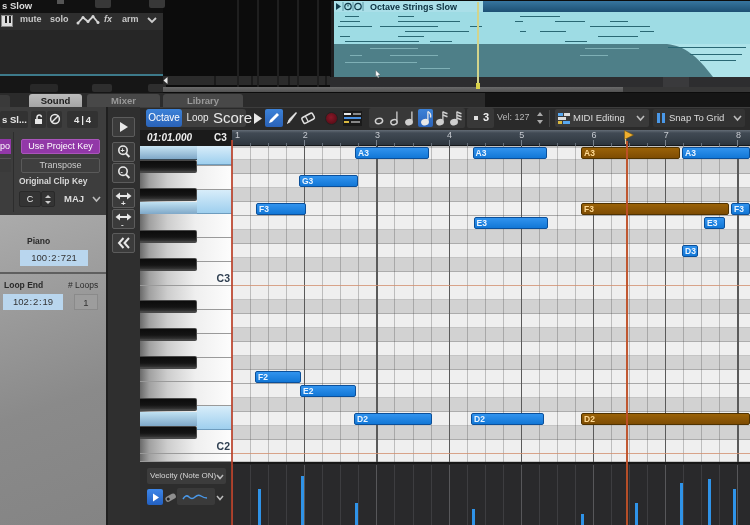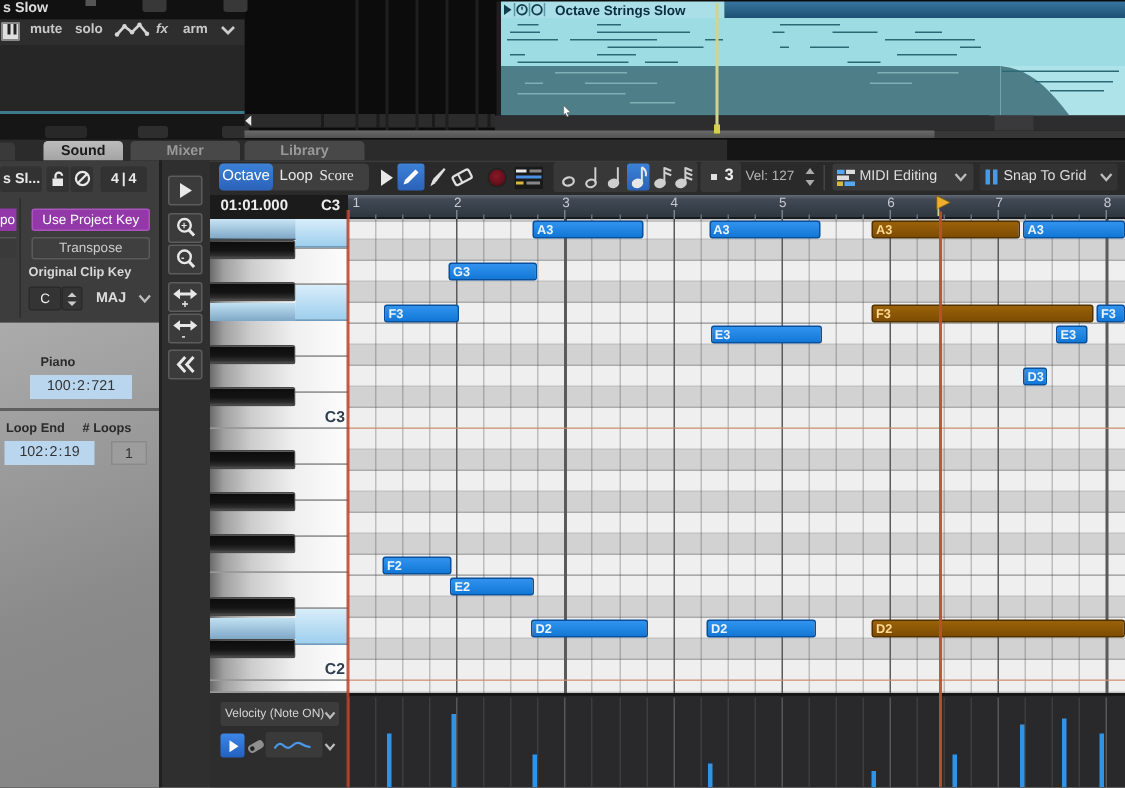--- a/index.html
+++ b/index.html
@@ -117,21 +117,21 @@
 <div style="left:0;top:93px;width:485px;height:14px;background:#2b2b2b;"></div>
 <div style="left:485px;top:93px;width:265px;height:14px;background:#151515;"></div>
 <div style="left:0px;top:95px;width:10px;height:12px;background:#3a3a3a;border-radius:0 3px 0 0;"></div>
 <div style="left:29px;top:94px;width:53px;height:13px;background:linear-gradient(#bcbcbc,#a4a4a4);border-radius:3px 3px 0 0;color:#1a1a1a;font-size:9.5px;font-weight:bold;text-align:center;line-height:13px;">Sound</div>
 <div style="left:87px;top:94px;width:73px;height:13px;background:#484848;border-radius:3px 3px 0 0;color:#999;font-size:9.5px;font-weight:bold;text-align:center;line-height:13px;">Mixer</div>
 <div style="left:163px;top:94px;width:80px;height:13px;background:#484848;border-radius:3px 3px 0 0;color:#999;font-size:9.5px;font-weight:bold;text-align:center;line-height:13px;">Library</div>
 <div style="left:140px;top:107px;width:610px;height:23px;background:#2a2a2a;border-top:1px solid #3c3c3c;"></div>
 <div style="left:146px;top:109px;width:100px;height:18px;background:#3f3f3f;border-radius:3px;"></div>
 <div style="left:146px;top:109px;width:36px;height:18px;background:linear-gradient(#3c82d8,#2a62b8);border-radius:3px;color:#fff;font-size:10px;text-align:center;line-height:18px;">Octave</div>
 <div style="left:182px;top:109px;width:31px;height:18px;color:#e8e8e8;font-size:10px;text-align:center;line-height:18px;">Loop</div>
-<div style="left:213px;top:109px;width:33px;height:18px;color:#e8e8e8;font-size:10px;line-height:18px;font-family:Liberation Serif, serif;">Score</div>
+<div style="left:213px;top:109px;width:33px;height:18px;color:#e8e8e8;font-size:15px;line-height:18px;">Score</div>
 <svg style="position:absolute;left:253px;top:112px;" width="10" height="13" viewBox="0 0 10 13">
       <polygon points="1,1 9,6.5 1,12" fill="#e8e8e8"></polygon>
     </svg>
 <div style="left:265px;top:109px;width:18px;height:18px;background:linear-gradient(#3c82d8,#2a62b8);border-radius:2px;"></div>
 <svg style="position:absolute;left:267px;top:111px;" width="14" height="14" viewBox="0 0 14 14">
       <path d="M2,12 L3,9 L10,2 L12,4 L5,11 Z" fill="#fff"></path>
     </svg>
 <svg style="position:absolute;left:285px;top:110px;" width="14" height="16" viewBox="0 0 14 16">
       <path d="M2,14 L4,9 L11,2 L12,3 L6,11 Z" fill="#e0e0e0"></path>
       <path d="M2,14 L3.5,10 L5.5,12 Z" fill="#e0e0e0"></path>
@@ -237,21 +237,21 @@
     </svg>
 <div class="t" style="left:64px;top:191px;width:28px;height:16px;color:#ddd;font-size:9.5px;font-weight:bold;line-height:16px;">MAJ</div>
 <svg style="position:absolute;left:92px;top:196px;" width="9" height="7" viewBox="0 0 9 7">
       <polyline points="1,1 4.5,5 8,1" fill="none" stroke="#bbb" stroke-width="1.6"></polyline>
     </svg>
 <div style="left:0;top:215px;width:106px;height:310px;background:linear-gradient(160deg,#ababab,#8a8a8a 60%,#848484);"></div>
 <div class="t" style="left:27px;top:236px;width:60px;height:12px;color:#2a2a2a;font-size:8.5px;font-weight:bold;">Piano</div>
 <div style="left:20px;top:250px;width:68px;height:16px;background:#b9d6ee;color:#333;font-size:9.5px;text-align:center;line-height:16px;">100 : 2 : 721</div>
 <div style="left:0;top:272px;width:106px;height:1.5px;background:#5f5f5f;"></div>
 <div class="t" style="left:4px;top:280px;width:50px;height:12px;color:#2a2a2a;font-size:8.5px;font-weight:bold;">Loop End</div>
-<div class="t" style="left:55px;top:280px;width:40px;height:12px;color:#2a2a2a;font-size:8.5px;font-weight:bold;"># Loops</div>
+<div class="t" style="left:68px;top:280px;width:40px;height:12px;color:#2a2a2a;font-size:8.5px;font-weight:normal;"># Loops</div>
 <div style="left:3px;top:294px;width:60px;height:16px;background:#b9d6ee;color:#333;font-size:9.5px;text-align:center;line-height:16px;">102 : 2 : 19</div>
 <div style="left:74px;top:294px;width:24px;height:16px;background:#9d9d9d;border:1px solid #8a8a8a;color:#333;font-size:9.5px;text-align:center;line-height:15px;">1</div>
 <div style="left:106px;top:107px;width:34px;height:418px;background:#2f2f2f;border-left:2px solid #1f1f1f;"></div>
 <div style="left:112px;top:117px;width:23px;height:20px;background:#3b3b3b;border:1px solid #5c5c5c;border-radius:2px;"></div>
 <svg style="position:absolute;left:119px;top:121px;" width="10" height="12" viewBox="0 0 10 12">
       <polygon points="1,1 9,6 1,11" fill="#e8e8e8"></polygon>
     </svg>
 <div style="left:112px;top:142px;width:23px;height:20px;background:#3b3b3b;border:1px solid #5c5c5c;border-radius:2px;"></div>
 <svg style="position:absolute;left:116px;top:144px;" width="16" height="16" viewBox="0 0 16 16">
       <circle cx="7" cy="6.2" r="4.2" fill="none" stroke="#e8e8e8" stroke-width="1.6"></circle>
@@ -276,21 +276,21 @@
       <line x1="3" y1="6" x2="14" y2="6" stroke="#e8e8e8" stroke-width="2"></line>
       <polygon points="0.5,6 5,2.5 5,9.5" fill="#e8e8e8"></polygon>
       <polygon points="16.5,6 12,2.5 12,9.5" fill="#e8e8e8"></polygon>
       <text x="6" y="15.5" font-size="8" font-weight="bold" fill="#e8e8e8" font-family="Liberation Sans">-</text>
     </svg>
 <div style="left:112px;top:233px;width:23px;height:20px;background:#3b3b3b;border:1px solid #5c5c5c;border-radius:2px;"></div>
 <svg style="position:absolute;left:117px;top:237px;" width="14" height="12" viewBox="0 0 14 12">
       <path d="M6.5,1 L2,6 L6.5,11 M12,1 L7.5,6 L12,11" fill="none" stroke="#e8e8e8" stroke-width="2"></path>
     </svg>
 <div style="left:140px;top:130px;width:92px;height:16px;background:#1b1b1b;color:#eee;font-size:10px;font-weight:bold;">
-      <div style="left:7px;top:2px;" class="t">01:01.000</div>
+      <div style="left:7px;top:2px;font-style:italic;" class="t">01:01.000</div>
       <div style="left:74px;top:2px;" class="t">C3</div>
     </div>
 <div style="left:232px;top:130px;width:518px;height:16px;background:linear-gradient(#636c76,#414a54 20%,#353e47 70%,#2d353d);border-bottom:1px solid #16191c;"></div>
 <div style="left:232.5px;top:130px;width:10px;height:12px;color:#c6cad0;font-size:9px;text-align:center;">1</div>
 <div style="left:300.2px;top:130px;width:10px;height:12px;color:#c6cad0;font-size:9px;text-align:center;">2</div>
 <div style="left:372.4px;top:130px;width:10px;height:12px;color:#c6cad0;font-size:9px;text-align:center;">3</div>
 <div style="left:444.6px;top:130px;width:10px;height:12px;color:#c6cad0;font-size:9px;text-align:center;">4</div>
 <div style="left:516.8px;top:130px;width:10px;height:12px;color:#c6cad0;font-size:9px;text-align:center;">5</div>
 <div style="left:589px;top:130px;width:10px;height:12px;color:#c6cad0;font-size:9px;text-align:center;">6</div>
 <div style="left:661.2px;top:130px;width:10px;height:12px;color:#c6cad0;font-size:9px;text-align:center;">7</div>

